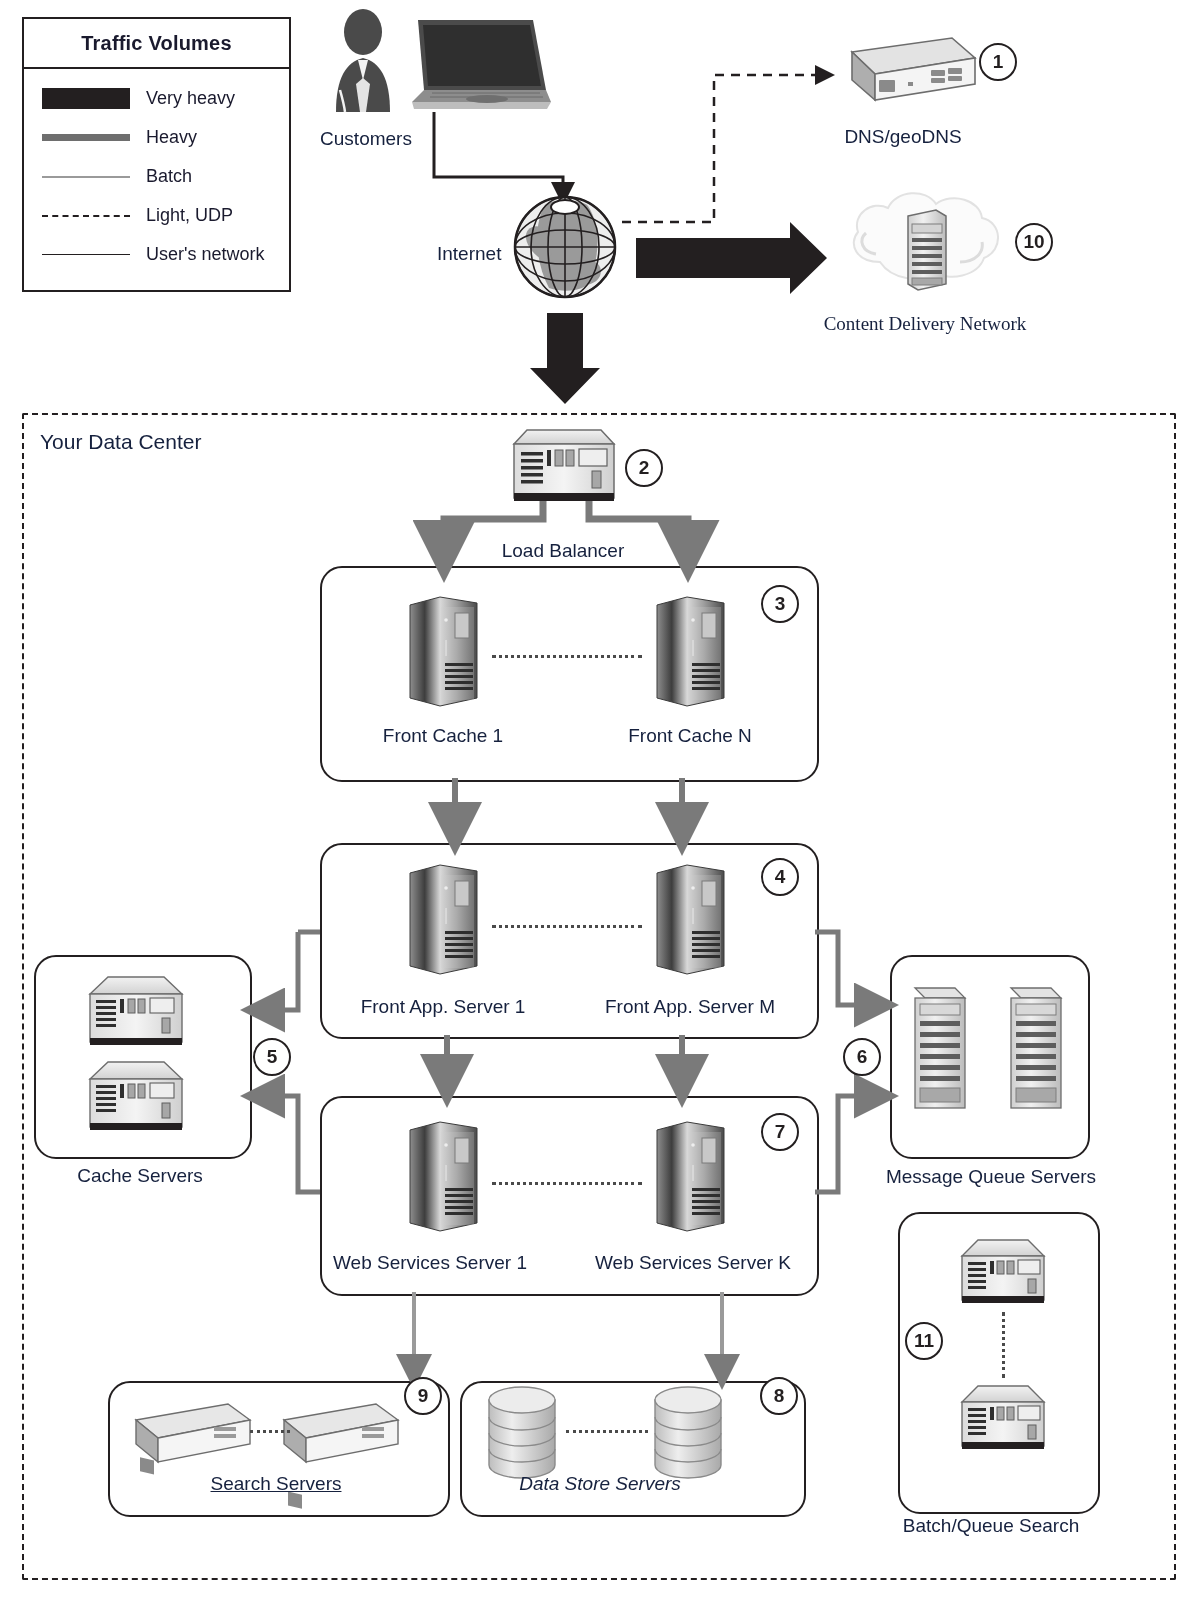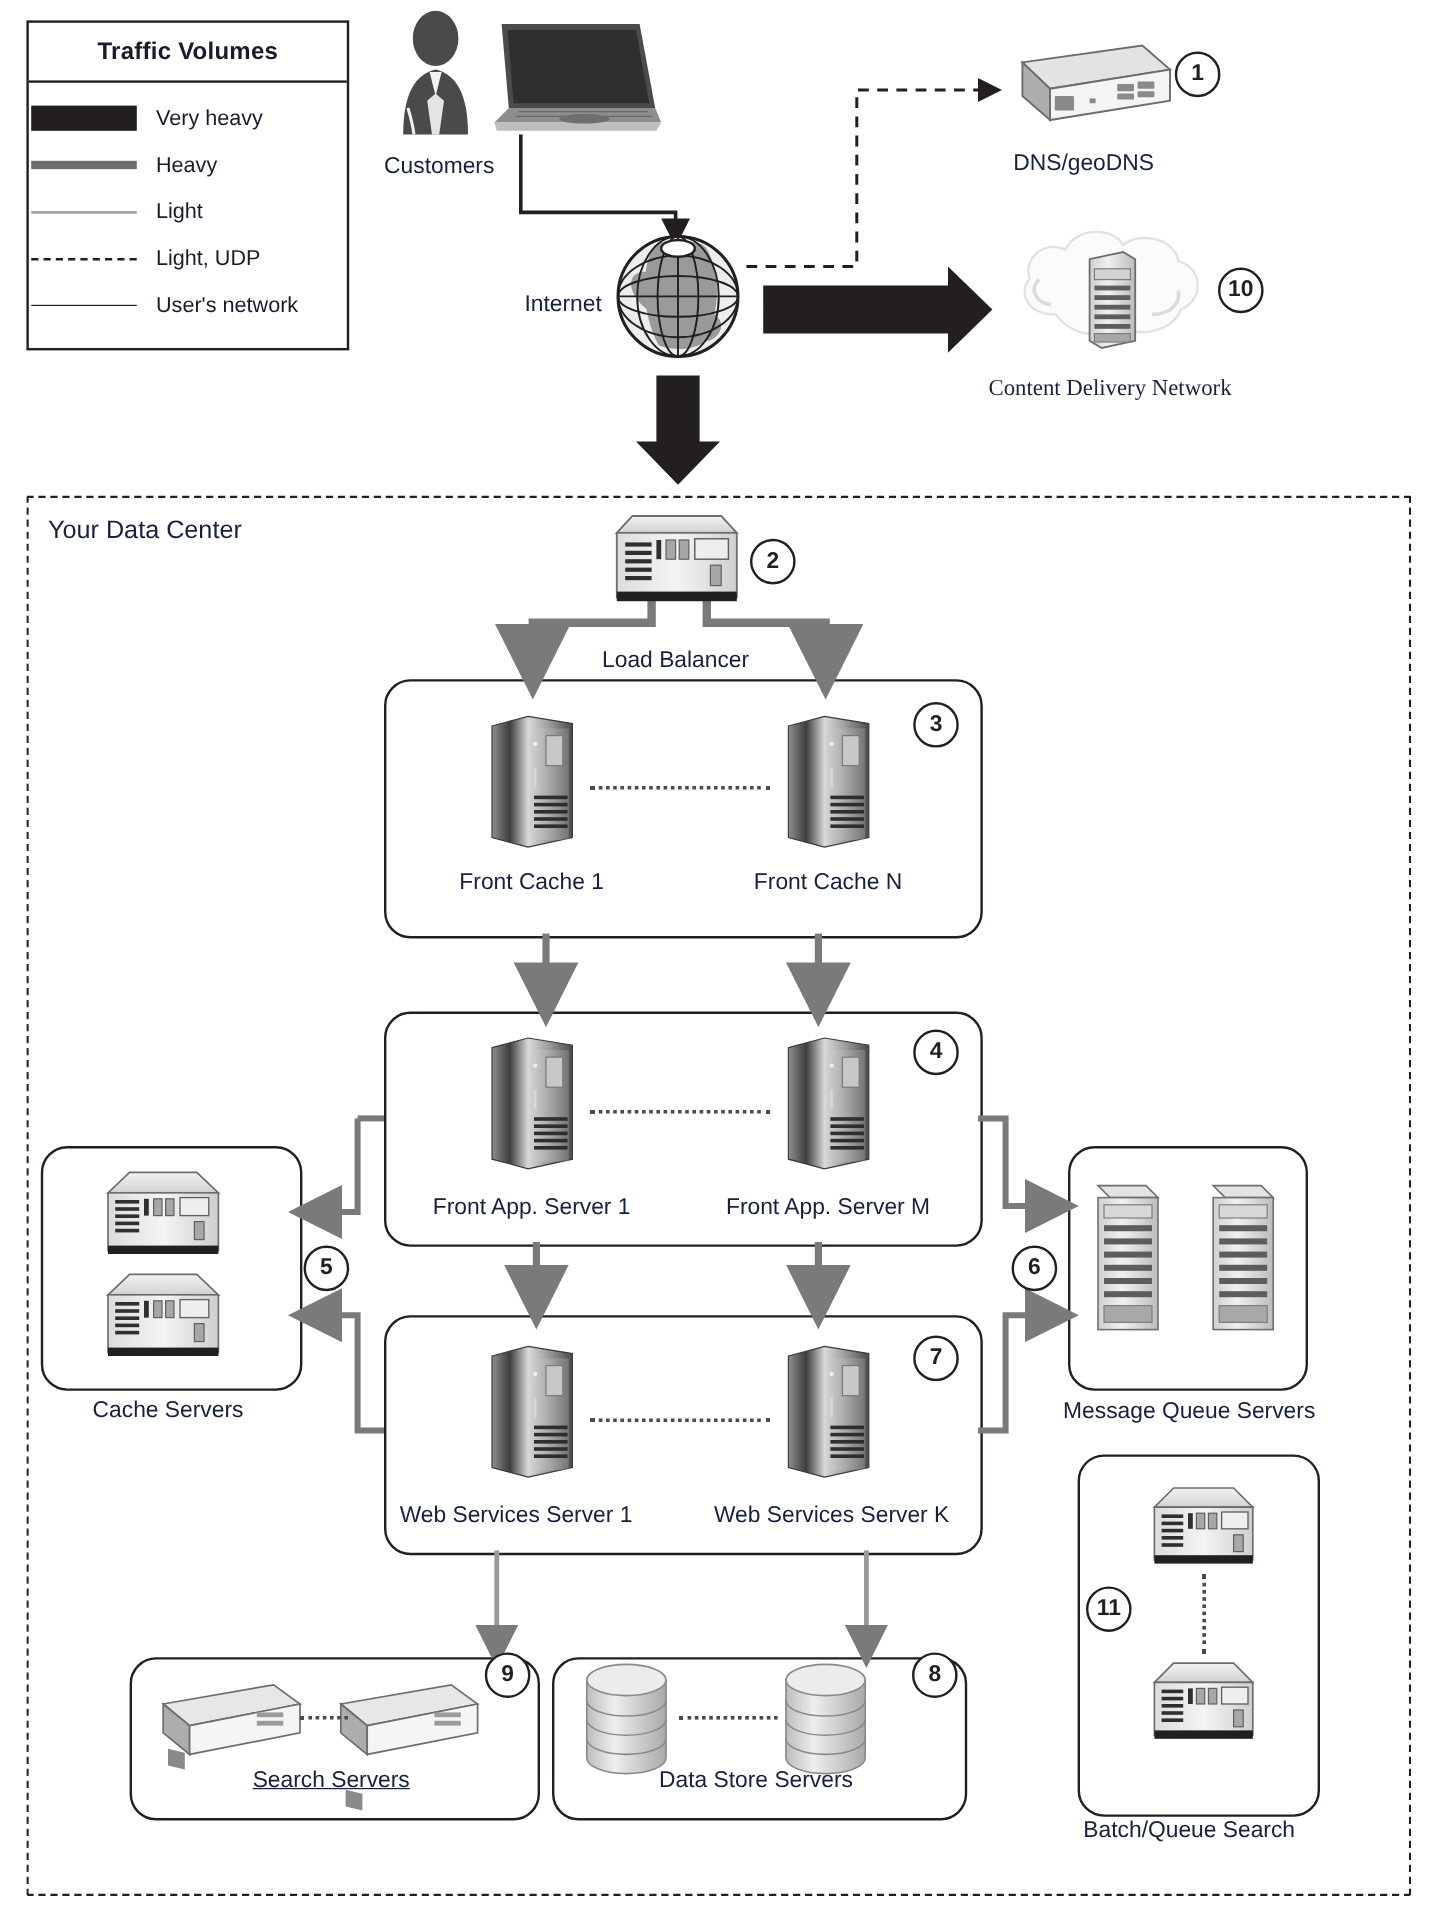--- a/index.html
+++ b/index.html
@@ -9,21 +9,21 @@
     color:#1a1a2e;
   }
   .canvas{position:absolute;left:0;top:0;width:1196px;height:1597px;}
   svg.layer{position:absolute;left:0;top:0;width:1196px;height:1597px;pointer-events:none;}
 
   
   .legend{position:absolute;left:22px;top:17px;width:265px;border:2px solid #231f20;background:#fff;}
   .legend-title{height:48px;border-bottom:2px solid #231f20;display:flex;align-items:center;justify-content:center;
     font-weight:bold;font-size:20px;letter-spacing:.2px;}
   .legend-body{padding:10px 0 16px 0;}
-  .legend-row{display:flex;align-items:center;height:39px;}
+  .legend-row{display:flex;align-items:center;height:39px;padding-left:16px;}
   .legend-swatch{width:92px;display:flex;align-items:center;justify-content:center;}
   .legend-label{font-size:18px;margin-left:14px;}
   .sw-veryheavy{width:88px;height:21px;background:#231f20;}
   .sw-heavy{width:88px;height:7px;background:#6e6e6e;}
   .sw-medium{width:88px;height:4px;background:#6e6e6e;}
   .sw-light{width:88px;height:2px;background:#9a9a9a;}
   .sw-udp{width:88px;height:0;border-top:2px dashed #231f20;}
   .sw-user{width:88px;height:0;border-top:1.5px solid #231f20;}
 
   
@@ -61,21 +61,21 @@
       <div class="legend-row">
         <div class="legend-swatch">
             <div class="sw-heavy"></div>
           </div>
         <div class="legend-label">Heavy</div>
       </div>
       <div class="legend-row">
         <div class="legend-swatch">
             <div class="sw-light"></div>
           </div>
-        <div class="legend-label">Light</div>
+        <div class="legend-label">Batch</div>
       </div>
       <div class="legend-row">
         <div class="legend-swatch">
             <div class="sw-udp"></div>
           </div>
         <div class="legend-label">Light, UDP</div>
       </div>
       <div class="legend-row">
         <div class="legend-swatch">
             <div class="sw-user"></div>
@@ -504,16 +504,16 @@
   <div class="lbl c" style="left:563px;top:540px;">Load Balancer</div>
   <div class="lbl c" style="left:443px;top:725px;">Front Cache 1</div>
   <div class="lbl c" style="left:690px;top:725px;">Front Cache N</div>
   <div class="lbl c" style="left:443px;top:996px;">Front App. Server 1</div>
   <div class="lbl c" style="left:690px;top:996px;">Front App. Server M</div>
   <div class="lbl c" style="left:430px;top:1252px;">Web Services Server 1</div>
   <div class="lbl c" style="left:693px;top:1252px;">Web Services Server K</div>
   <div class="lbl c" style="left:140px;top:1165px;">Cache Servers</div>
   <div class="lbl c" style="left:991px;top:1166px;">Message Queue Servers</div>
   <div class="lbl c" style="left:276px;top:1473px;text-decoration:underline;">Search Servers</div>
-  <div class="lbl c" style="left:630px;top:1473px;">Data Store Servers</div>
+  <div class="lbl c" style="left:600px;top:1473px;font-style:italic;">Data Store Servers</div>
   <div class="lbl c" style="left:991px;top:1515px;">Batch/Queue Search</div>
 
 </div>
 
 </body></html>

